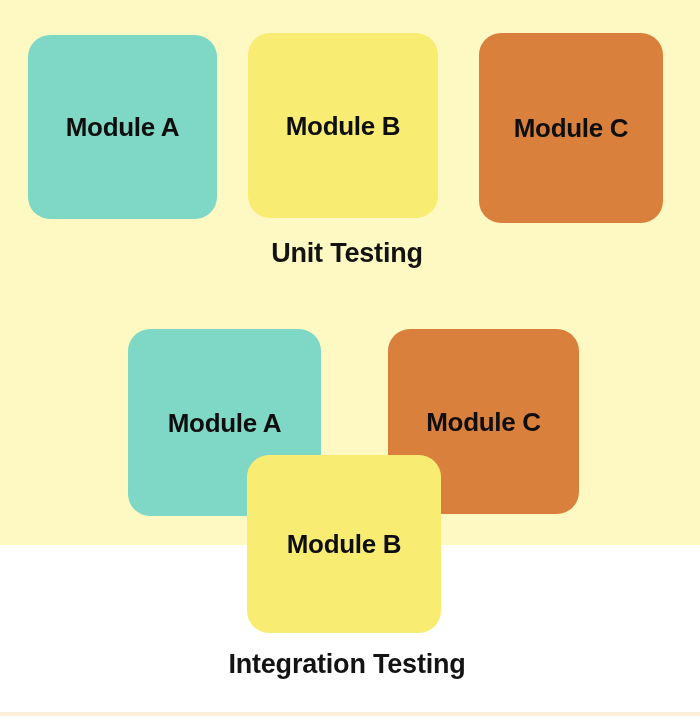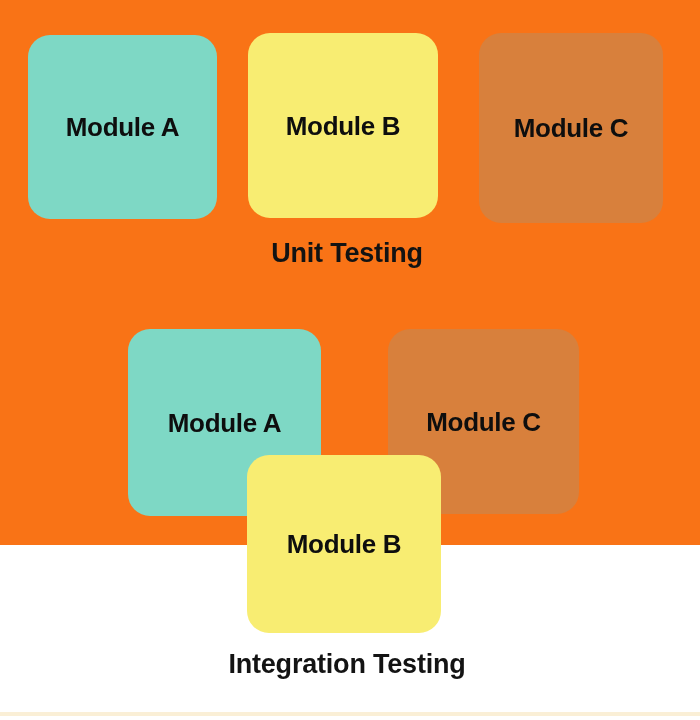--- a/index.html
+++ b/index.html
@@ -14,21 +14,21 @@
     overflow: hidden;
     position: relative;
   }
 
   #canvas {
     position: absolute;
     left: 0;
     top: 0;
     width: 700px;
     height: 545px;
-    background: #f97316;
+    background: #fef9c3;
   }
 
   
   .card {
     position: absolute;
     border-radius: 22px;
     display: flex;
     align-items: center;
     justify-content: center;
     box-sizing: border-box;

